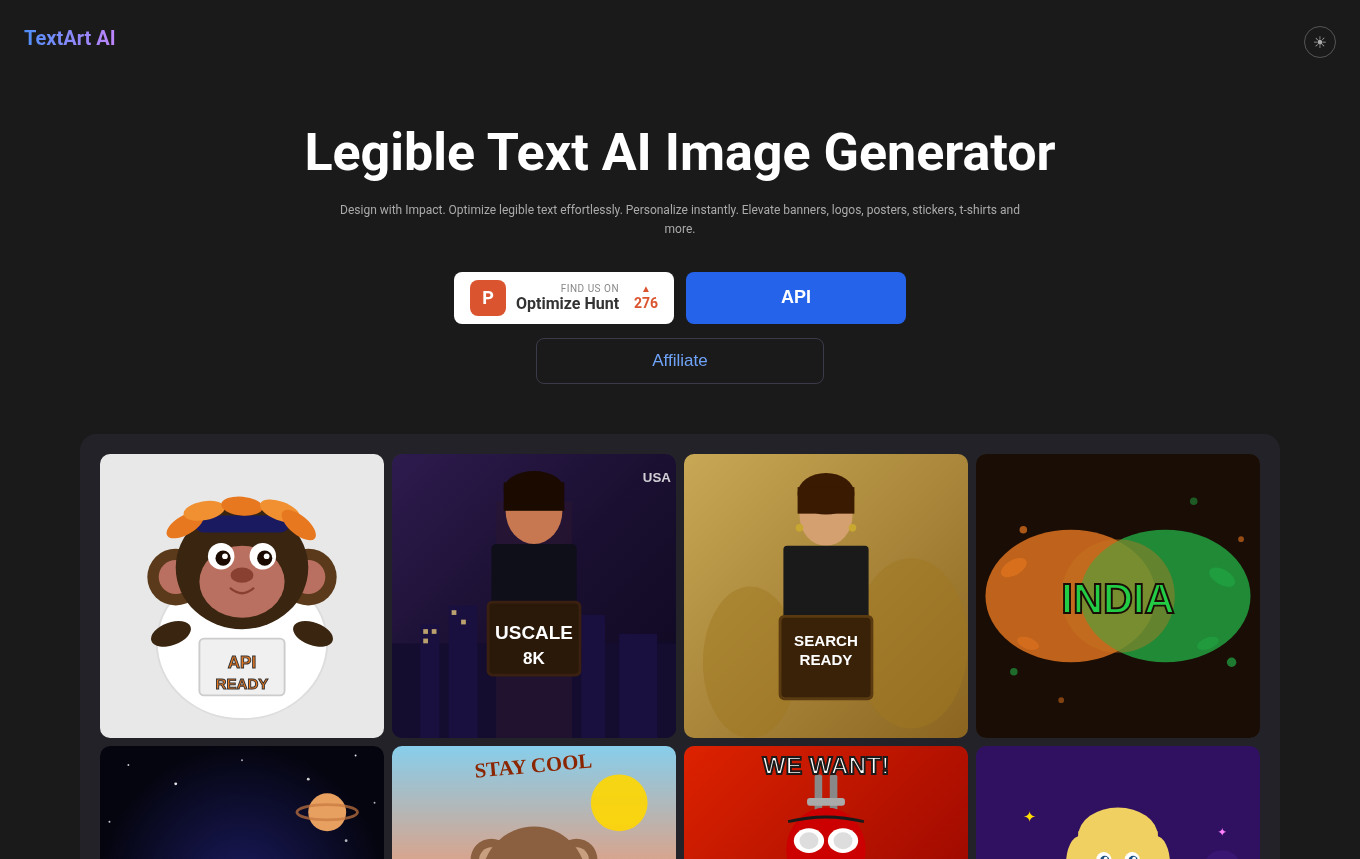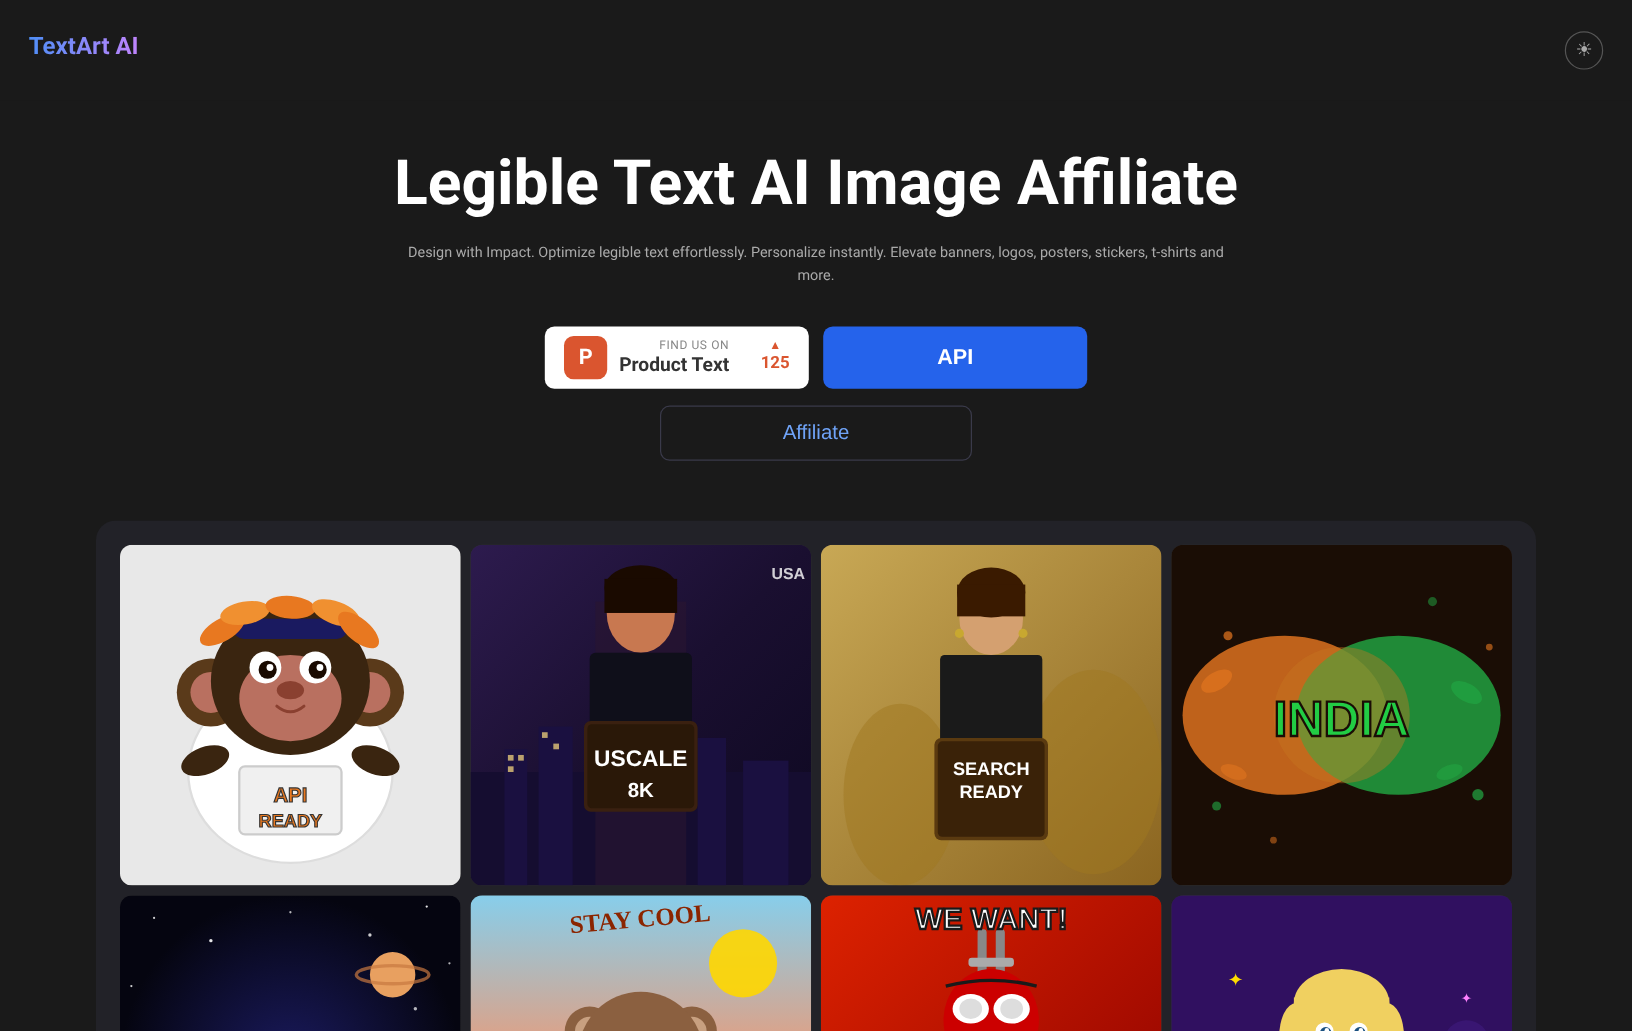--- a/index.html
+++ b/index.html
@@ -151,21 +151,21 @@
     .affiliate-btn {
       display: block;
       margin: 0 auto;
       background: transparent;
       color: #6fa3f7;
       border: 1.5px solid #3a3a4a;
       border-radius: 8px;
       padding: 12px 60px;
       font-size: 17px;
       cursor: pointer;
-      width: 260px;
+      width: 288px;
     }
 
     
     .gallery-container {
       margin: 20px 80px 0;
       background: #222228;
       border-radius: 16px;
       padding: 20px;
     }
 
@@ -187,34 +187,34 @@
 <body>
 
 <header class="header">
   <span class="logo">TextArt AI</span>
   <button class="theme-toggle">
     <span>☀</span>
   </button>
 </header>
 
 <section class="hero">
-  <h1 class="hero-title">Legible Text AI Image Affiliate</h1>
+  <h1 class="hero-title">Legible Text AI Image Generator</h1>
   <p class="hero-subtitle">Design with Impact. Optimize legible text effortlessly. Personalize instantly. Elevate banners, logos, posters, stickers, t-shirts and more.</p>
 
   <div class="buttons-row">
 
     <a class="product-hunt-btn" href="#">
       <div class="ph-logo">P</div>
       <div class="ph-text">
         <span class="ph-find-us">FIND US ON</span>
-        <span class="ph-name">Product Text</span>
+        <span class="ph-name">Optimize Hunt</span>
       </div>
       <div class="ph-votes">
         <span class="ph-triangle">▲</span>
-        <span>125</span>
+        <span>276</span>
       </div>
     </a>
 
     <button class="api-btn">API</button>
   </div>
 
   <button class="affiliate-btn">Affiliate</button>
 </section>
 
 <div class="gallery-container">

